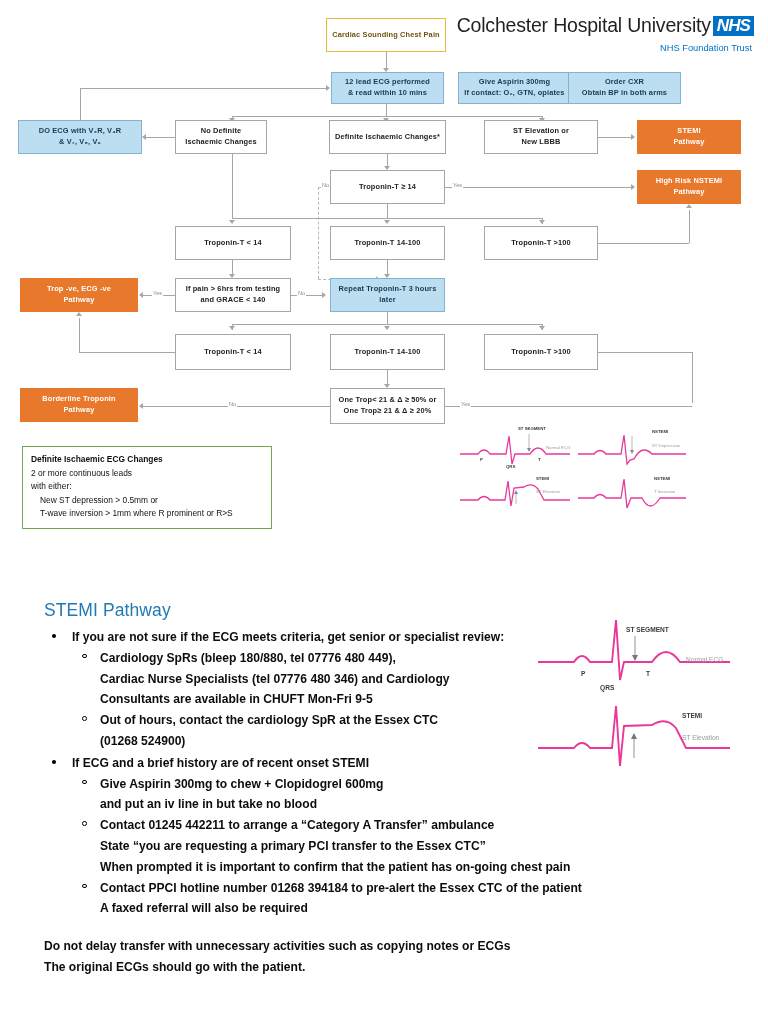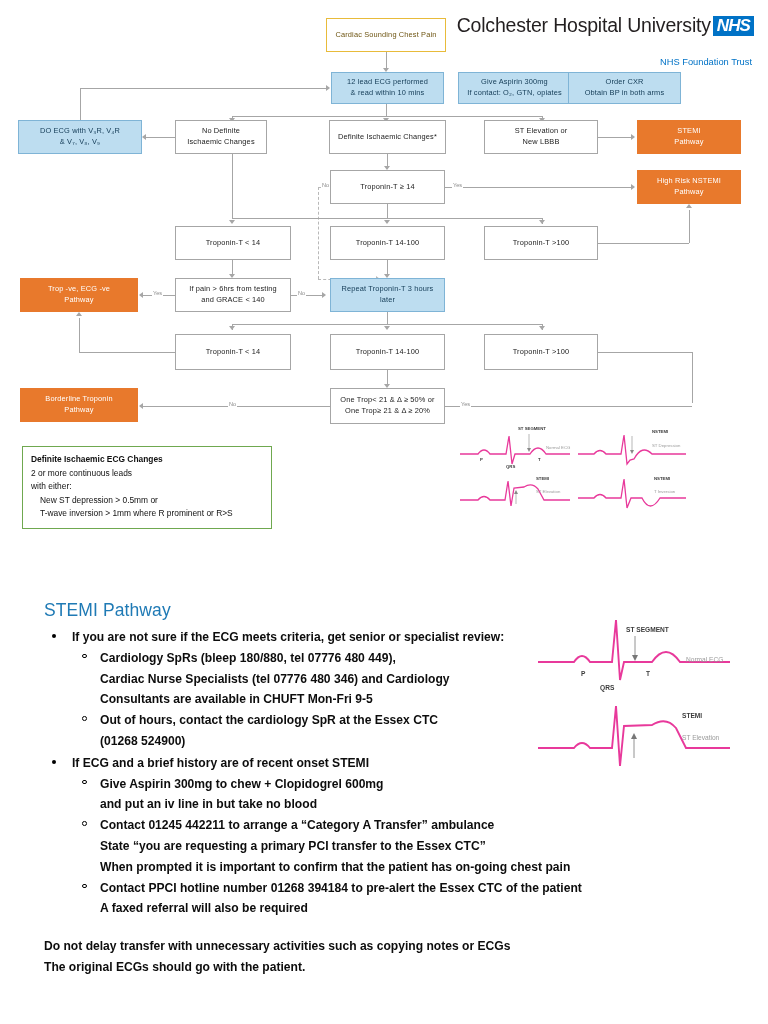--- a/index.html
+++ b/index.html
@@ -17,21 +17,21 @@
   
   .box{
     position:absolute;
     box-sizing:border-box;
     display:flex;
     flex-direction:column;
     align-items:center;
     justify-content:center;
     text-align:center;
     font-size:7.4px;
-    font-weight:normal;
+    font-weight:bold;
     letter-spacing:.15px;
     line-height:1.45;
     padding:1px 2px;
   }
   .box span{display:block;white-space:nowrap;}
   .b-yellow{background:#ffffff;border:1.6px solid #E8BB3A;color:#6e5512;}
   .b-blue{background:#BDDDF0;border:1.2px solid #7FB4D6;color:#123a55;}
   .b-white{background:#ffffff;border:1.4px solid #A6A6A6;color:#222;}
   .b-orange{background:#E8792C;border:none;color:#ffffff;}
 
@@ -55,21 +55,21 @@
   
   #logo{position:absolute;right:14px;top:14px;text-align:right;}
   #logo .l1{
     font-size:19.5px;color:#231f20;letter-spacing:-.2px;
     display:flex;align-items:center;justify-content:flex-end;gap:2px;
   }
   #logo .nhsbox{
     background:#0072C6;color:#fff;font-style:italic;font-weight:bold;
     font-size:17px;letter-spacing:-.9px;padding:1px 4px 2px 4px;line-height:1;
   }
-  #logo .l2{font-size:9.3px;color:#0072C6;margin-top:20px;margin-right:2px;}
+  #logo .l2{font-size:9.3px;color:#0072C6;margin-top:6px;margin-right:2px;}
 
   
   #legend{
     position:absolute;left:22px;top:446px;width:250px;
     border:1.2px solid #6FA84F;background:#fff;
     padding:6px 8px 7px 8px;box-sizing:border-box;
     font-size:8.4px;line-height:1.62;color:#111;
   }
   #legend .hd{font-weight:bold;}
   #legend .ind{padding-left:9px;}

